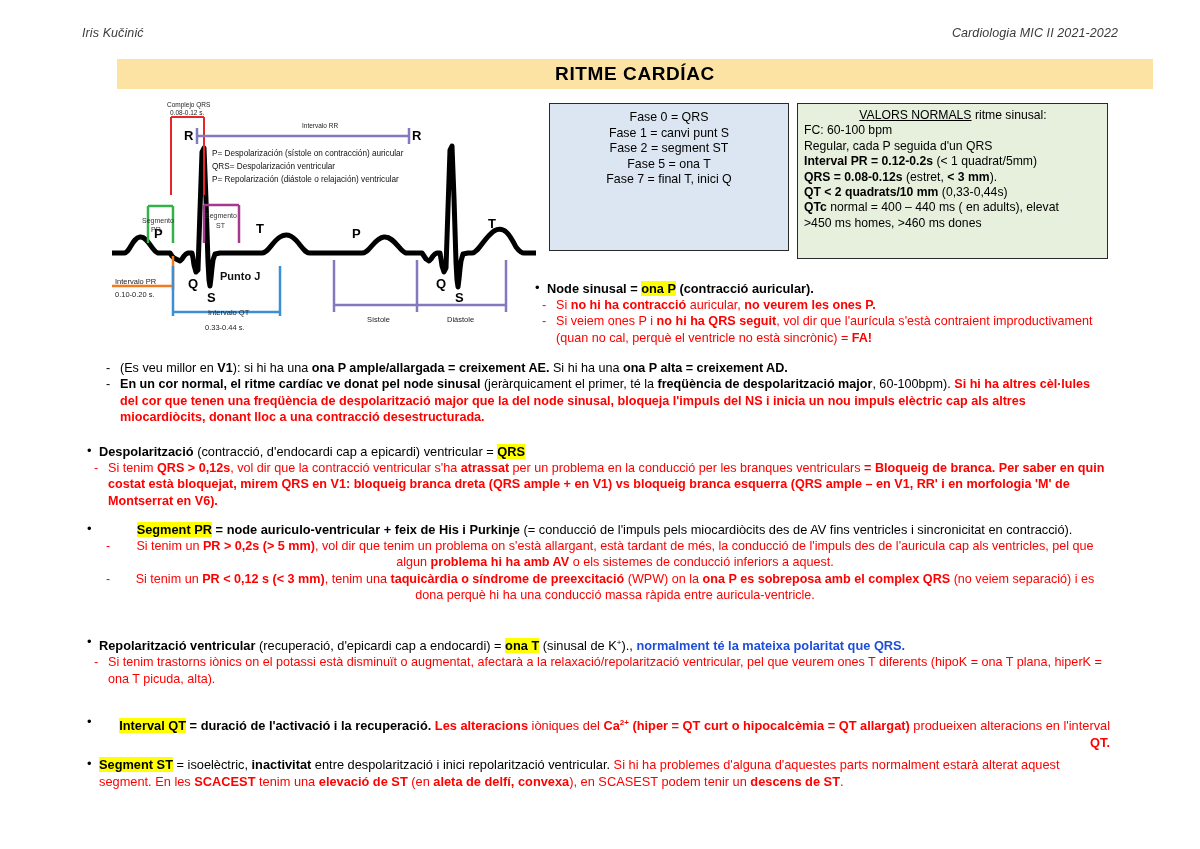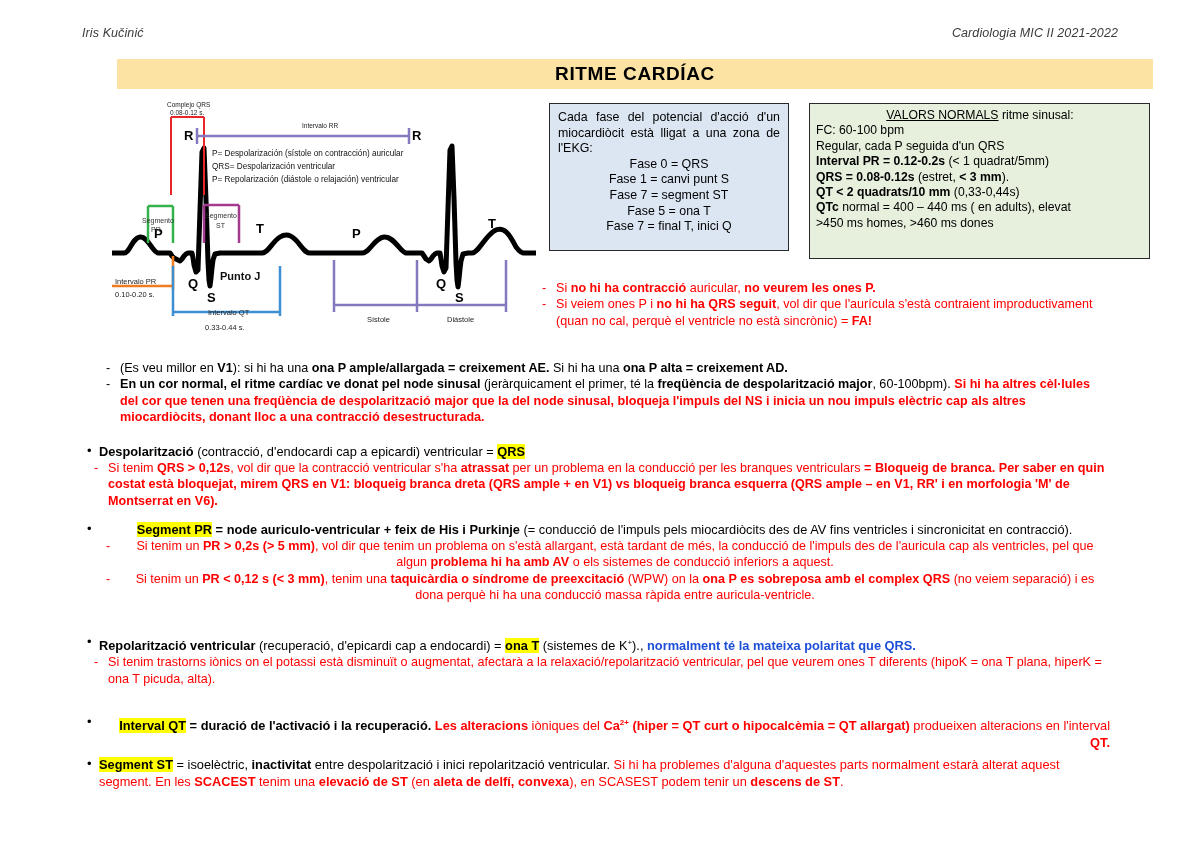--- a/index.html
+++ b/index.html
@@ -25,23 +25,23 @@
   .ecg svg{display:block;}
 
   
   .bluebox{position:absolute;left:549px;top:103px;width:240px;height:148px;
            background:#DCE6F2;border:1px solid #2a2a2a;box-sizing:border-box;
            padding:6px 8px 4px 8px;}
   .bluebox .intro{font-size:12.4px;line-height:15.6px;text-align:justify;}
   .bluebox .ph{font-size:12.4px;line-height:15.6px;font-weight:normal;text-align:center;}
 
   
-  .greenbox{position:absolute;left:797px;top:103px;width:341px;height:156px;
+  .greenbox{position:absolute;left:797px;top:103px;width:311px;height:156px;
             background:#E7EFDD;border:1px solid #2a2a2a;box-sizing:border-box;
-            padding:4px 5px 3px 6px;margin-left:12px;}
+            padding:4px 5px 3px 6px;}
   .greenbox .ln{font-size:12.2px;line-height:15.4px;white-space:nowrap;}
   .greenbox .ttl{text-align:center;}
   .greenbox u{text-decoration:underline;}
   .greenbox b{font-weight:bold;}
 
   
   .rblock{position:absolute;left:534px;top:280px;width:575px;}
 
   
   .block{position:absolute;left:86px;width:1024px;}
@@ -161,40 +161,42 @@
       <text x="96" y="225" font-family="Liberation Sans, sans-serif" font-size="7.5" fill="#222">Intervalo QT</text>
       <text x="93" y="240" font-family="Liberation Sans, sans-serif" font-size="7.5" fill="#222">0.33-0.44 s.</text>
       <text x="108" y="190" font-family="Liberation Sans, sans-serif" font-size="11" font-weight="bold" fill="#111">Punto J</text>
 
       <text x="255" y="232" font-family="Liberation Sans, sans-serif" font-size="7.5" fill="#222">Sístole</text>
       <text x="335" y="232" font-family="Liberation Sans, sans-serif" font-size="7.5" fill="#222">Diástole</text>
     </svg>
   </div>
 
   <div class="bluebox">
-    <div class="intro">Cada fase del potencial d'acció d'un miocardiòcit està lligat a una zona de l'EKG:</div>
     <div class="ph">Fase 0 = QRS</div>
     <div class="ph">Fase 1 = canvi punt S</div>
-    <div class="ph">Fase 7 = segment ST</div>
+    <div class="ph">Fase 2 = segment ST</div>
     <div class="ph">Fase 5 = ona T</div>
     <div class="ph">Fase 7 = final T, inici Q</div>
   </div>
 
   <div class="greenbox">
     <div class="ln ttl"><u>VALORS NORMALS</u><span> ritme sinusal:</span></div>
     <div class="ln">FC: 60-100 bpm</div>
     <div class="ln">Regular, cada P seguida d'un QRS</div>
     <div class="ln"><b>Interval PR = 0.12-0.2s</b><span> (&lt; 1 quadrat/5mm)</span></div>
     <div class="ln"><b>QRS = 0.08-0.12s</b><span> (estret, </span><b>&lt; 3 mm</b><span>).</span></div>
     <div class="ln"><b>QT &lt; 2 quadrats/10 mm</b><span> (0,33-0,44s)</span></div>
     <div class="ln"><b>QTc</b><span> normal = 400 – 440 ms ( en adults), elevat</span></div>
     <div class="ln">&gt;450 ms homes, &gt;460 ms dones</div>
   </div>
 
   <div class="rblock">
+    <div class="b1 bullet">
+      <b>Node sinusal = </b><b class="hl">ona P</b><b> (contracció auricular).</b>
+    </div>
     <div class="ln red dashwrap">
       <span class="dash">-</span><span>Si </span><b>no hi ha contracció</b><span> auricular, </span><b>no veurem les ones P.</b>
     </div>
     <div class="ln red dashwrap">
       <span class="dash">-</span><span>Si veiem ones P i </span><b>no hi ha QRS seguit</b><span>, vol dir que l'aurícula s'està contraient</span>
       <span>improductivament (quan no cal, perquè el ventricle no està sincrònic) = </span><b>FA!</b>
     </div>
   </div>
 
   <div class="block" style="top:360px;">
@@ -222,21 +224,21 @@
     <div class="ln red dashwrap2">
       <span class="dash2">-</span><span>Si tenim un </span><b>PR &gt; 0,2s (&gt; 5 mm)</b><span>, vol dir que tenim un problema on s'està allargant, està tardant de més, la conducció de l'impuls des de l'auricula cap als ventricles, pel que algun </span><b>problema hi ha amb AV</b><span> o els sistemes de conducció inferiors a aquest.</span>
     </div>
     <div class="ln red dashwrap2">
       <span class="dash2">-</span><span>Si tenim un </span><b>PR &lt; 0,12 s (&lt; 3 mm)</b><span>, tenim una </span><b>taquicàrdia o síndrome de preexcitació</b><span> (WPW) on la </span><b>ona P es sobreposa amb el complex QRS</b><span> (no veiem separació) i es dona perquè hi ha una conducció massa ràpida entre auricula-ventricle.</span>
     </div>
   </div>
 
   <div class="block" style="top:634px;">
     <div class="b1 bullet">
-      <b>Repolarització ventricular</b><span> (recuperació, d'epicardi cap a endocardi) = </span><b class="hl">ona T</b><span> (sistemes de K</span><sup>+</sup><span>)., </span><b class="blue">normalment té la mateixa polaritat que QRS.</b>
+      <b>Repolarització ventricular</b><span> (recuperació, d'epicardi cap a endocardi) = </span><b class="hl">ona T</b><span> (sinusal de K</span><sup>+</sup><span>)., </span><b class="blue">normalment té la mateixa polaritat que QRS.</b>
     </div>
     <div class="ln red dashwrap">
       <span class="dash">-</span><span>Si tenim trastorns iònics on el potassi està disminuït o augmentat, afectarà a la relaxació/repolarització ventricular, pel que veurem ones T diferents (hipoK = ona T plana, hiperK = ona T picuda, alta).</span>
     </div>
   </div>
 
   <div class="block" style="top:714px;text-align:right;">
     <div class="b1 bullet">
       <b class="hl">Interval QT</b><b> = </b><b>duració de l'activació i la recuperació.</b><b class="red"> Les alteracions</b><span class="red"> iòniques del </span><b class="red">Ca</b><b class="red"><sup>2+</sup></b><b class="red"> (hiper = QT curt o hipocalcèmia = QT allargat)</b><span class="red"> produeixen alteracions en l'interval </span><b class="red">QT.</b>
     </div>

